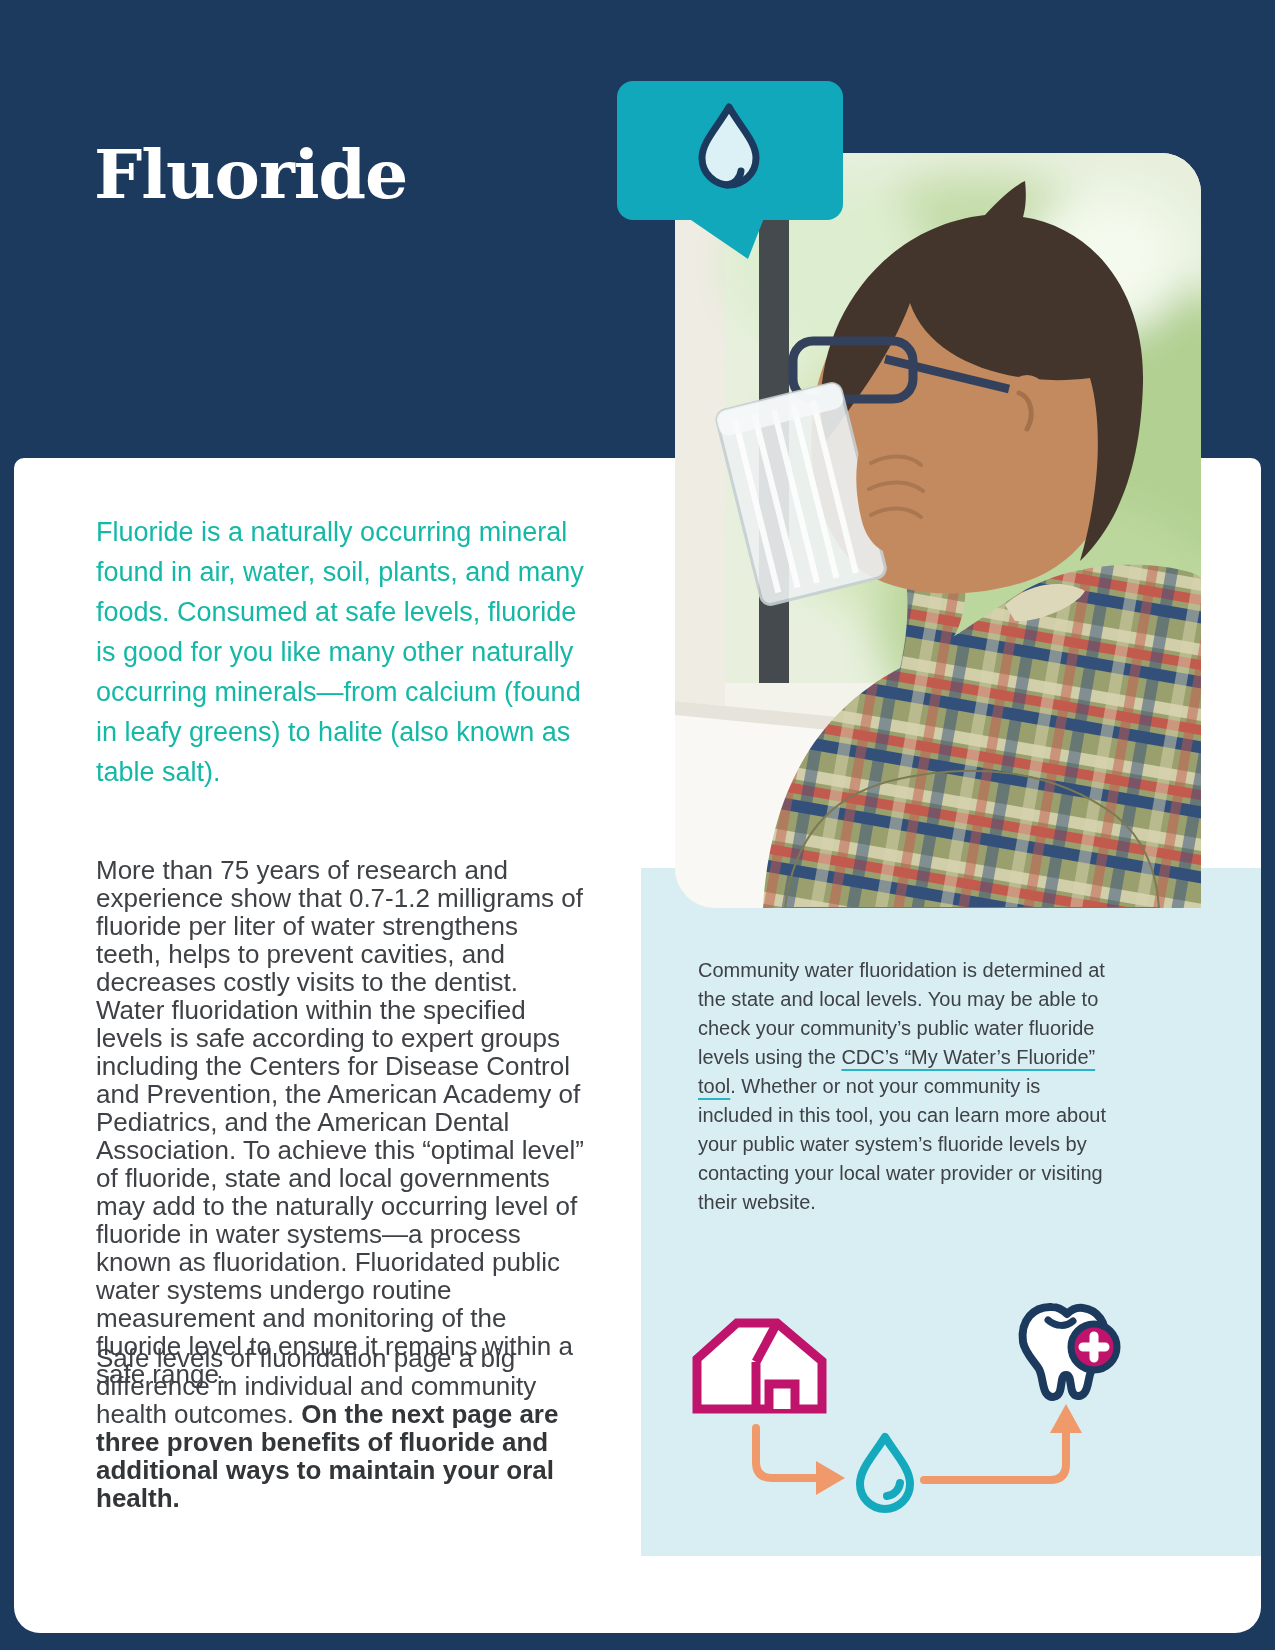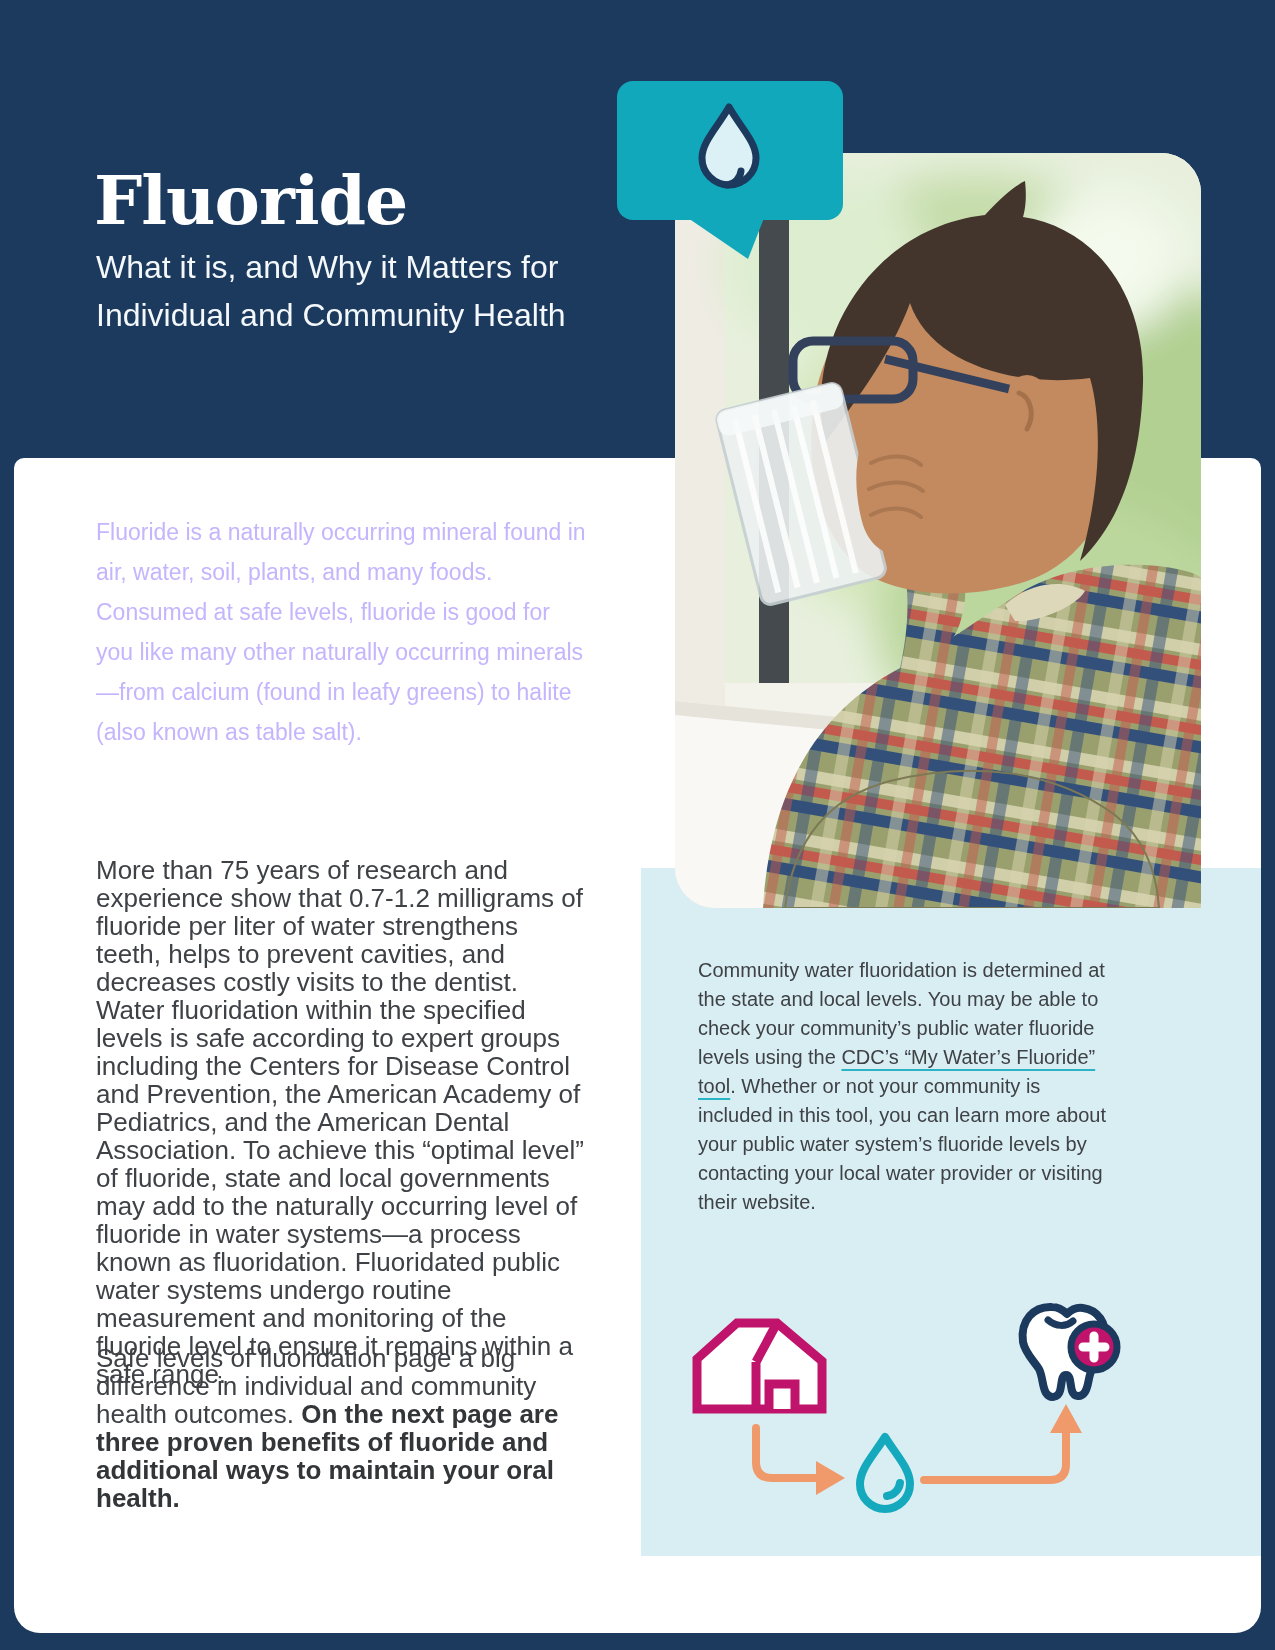--- a/index.html
+++ b/index.html
@@ -1,26 +1,26 @@
 <!DOCTYPE html>
 <html><head>
 <meta charset="utf-8">
 <style>
   html,body{margin:0;padding:0;background:#1C3A5E;}
   .page{position:relative;width:1275px;height:1650px;background:#1C3A5E;overflow:hidden;
         font-family:"Liberation Sans",sans-serif;}
   .white-panel{position:absolute;left:14px;top:458px;width:1247px;height:1175px;
         background:#ffffff;border-radius:10px 10px 26px 26px;}
-  .page-title{position:absolute;left:94px;top:164px;color:#ffffff;
+  .page-title{position:absolute;left:94px;top:138px;color:#ffffff;
         font-family:"DejaVu Serif","Liberation Serif",serif;font-weight:700;
         font-size:68px;line-height:72px;letter-spacing:-1px;}
   .page-subtitle{position:absolute;left:96px;top:243px;width:520px;color:#f4f8fb;
         font-size:32px;line-height:48px;font-weight:400;}
-  .intro{position:absolute;left:96px;top:512px;width:492px;color:#c4b5fd;
-        font-size:23px;line-height:40px;}
+  .intro{position:absolute;left:96px;top:512px;width:492px;color:#14b8a6;
+        font-size:27px;line-height:40px;}
   .para{position:absolute;left:96px;width:488px;color:#3E4145;font-size:26px;line-height:28px;}
   .p2{top:856px;}
   .p3{top:1344px;}
   .p3 .bold{font-weight:700;color:#333639;}
   .photo-card{position:absolute;left:675px;top:153px;width:526px;height:755px;
         border-radius:0 40px 0 40px;overflow:hidden;z-index:4;background:#efece4;}
   .info-panel{position:absolute;left:641px;top:868px;width:620px;height:688px;
         background:#D9EEF3;z-index:2;}
   .info-text{position:absolute;left:57px;top:88px;width:420px;color:#3E4145;
         font-size:20px;line-height:29px;}
@@ -31,21 +31,20 @@
   .footer-band{position:absolute;left:0;bottom:0;width:1275px;height:17px;background:#1C3A5E;}
 </style>
 </head>
 <body>
 
 <div class="page">
 
   <div class="white-panel"></div>
 
   <div class="page-title">Fluoride</div>
-  <div class="page-subtitle">What it is, and Why it Matters for Individual and Community Health</div>
 
   <div class="intro">Fluoride is a naturally occurring mineral found in air, water, soil, plants, and many foods. Consumed at safe levels, fluoride is good for you like many other naturally occurring minerals—from calcium (found in leafy greens) to halite (also known as table salt).</div>
   <div class="para p2">More than 75 years of research and experience show that 0.7-1.2 milligrams of fluoride per liter of water strengthens teeth, helps to prevent cavities, and decreases costly visits to the dentist. Water fluoridation within the specified levels is safe according to expert groups including the Centers for Disease Control and Prevention, the American Academy of Pediatrics, and the American Dental Association. To achieve this “optimal level” of fluoride, state and local governments may add to the naturally occurring level of fluoride in water systems—a process known as fluoridation. Fluoridated public water systems undergo routine measurement and monitoring of the fluoride level to ensure it remains within a safe range.</div>
   <div class="para p3"><span>Safe levels of fluoridation page a big difference in individual and community health outcomes. </span><span class="bold">On the next page are three proven benefits of fluoride and additional ways to maintain your oral health.</span></div>
 
   <div class="info-panel">
     <div class="info-text"><span>Community water fluoridation is determined at the state and local levels. You may be able to check your community’s public water fluoride levels using the </span><a href="#">CDC’s “My Water’s Fluoride” tool</a><span>. Whether or not your community is included in this tool, you can learn more about your public water system’s fluoride levels by contacting your local water provider or visiting their website.</span></div>
 
     <svg class="flow-icons" viewBox="675 1290 526 266">
 

